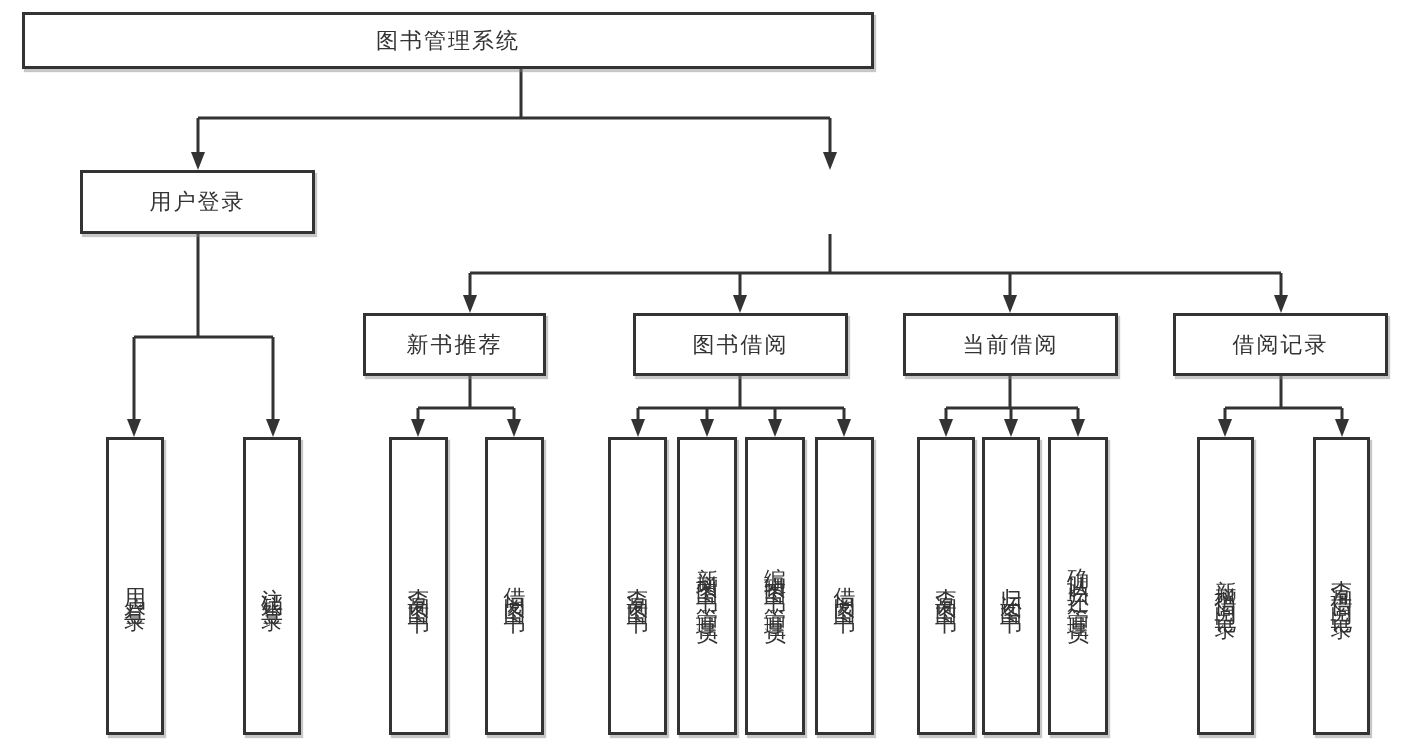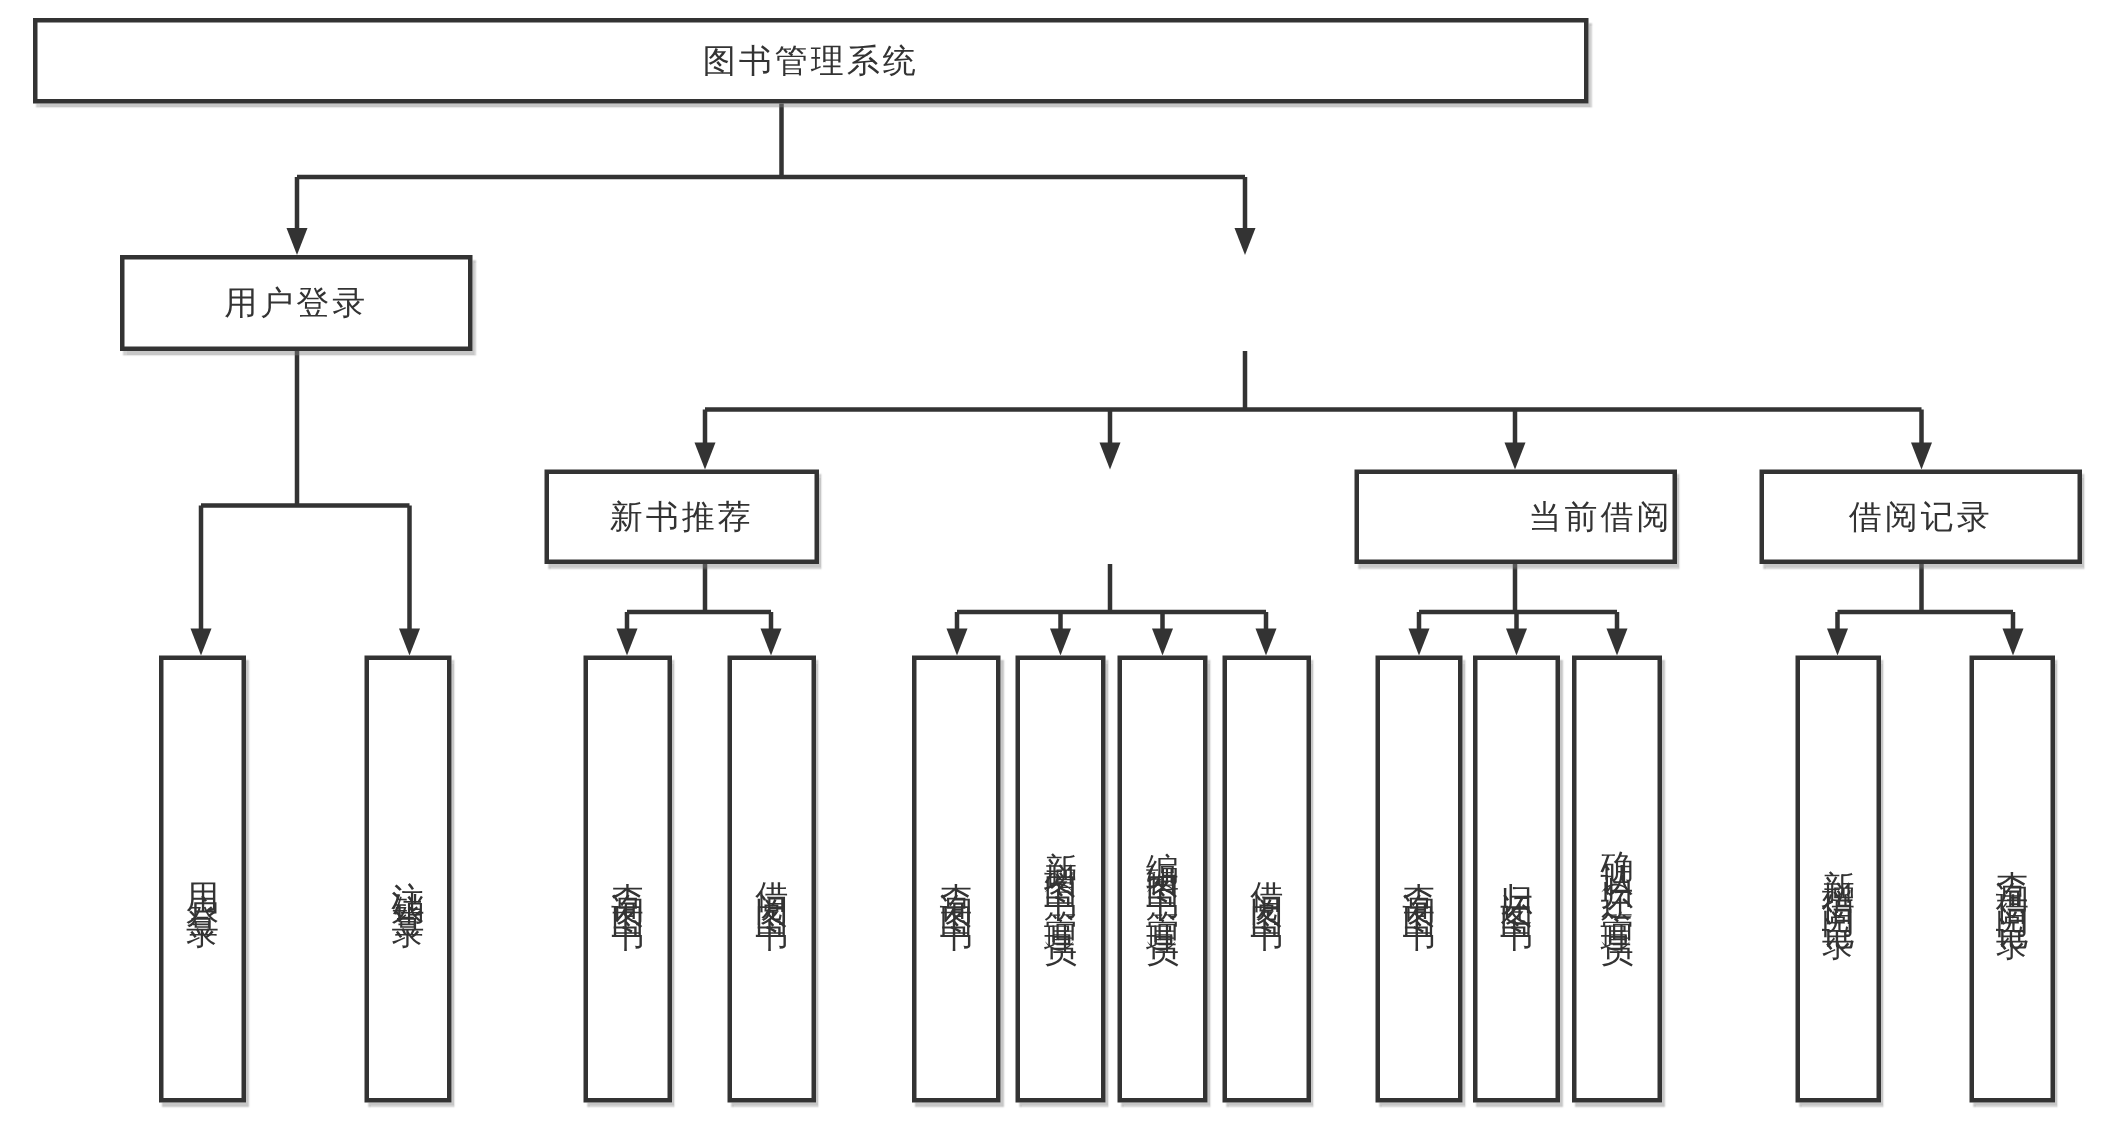--- a/index.html
+++ b/index.html
@@ -66,32 +66,35 @@
     <polygon class="arrow-head" points="700,419 714,419 707,437"></polygon>
     <polygon class="arrow-head" points="768,419 782,419 775,437"></polygon>
     <polygon class="arrow-head" points="837,419 851,419 844,437"></polygon>
     <polygon class="arrow-head" points="939,419 953,419 946,437"></polygon>
     <polygon class="arrow-head" points="1004,419 1018,419 1011,437"></polygon>
     <polygon class="arrow-head" points="1071,419 1085,419 1078,437"></polygon>
     <polygon class="arrow-head" points="1218,419 1232,419 1225,437"></polygon>
     <polygon class="arrow-head" points="1335,419 1349,419 1342,437"></polygon>
   </svg>
 
-  <div class="node h" style="left:22px; top:12px; width:1037px; height:57px;">
+  <div class="node h" style="left:22px; top:12px; width:852px; height:57px;">
     <span>图书管理系统</span>
   </div>
 
   <div class="node h" style="left:80px; top:170px; width:235px; height:64px;">
     <span>用户登录</span>
   </div>
 
   <div class="node h" style="left:363px; top:313px; width:183px; height:63px;">
     <span>新书推荐</span>
   </div>
-  <div class="node h" style="left:903px; top:313px; width:215px; height:63px;justify-content:flex-end;">
+  <div class="node h" style="left:633px; top:313px; width:215px; height:63px;">
+    <span>图书借阅</span>
+  </div>
+  <div class="node h" style="left:903px; top:313px; width:215px; height:63px;">
     <span>当前借阅</span>
   </div>
   <div class="node h" style="left:1173px; top:313px; width:215px; height:63px;">
     <span>借阅记录</span>
   </div>
 
   <div class="node v" style="left:106px; top:437px; width:58px; height:298px;">
     <span>用户登录</span>
   </div>
   <div class="node v" style="left:243px; top:437px; width:58px; height:298px;">

